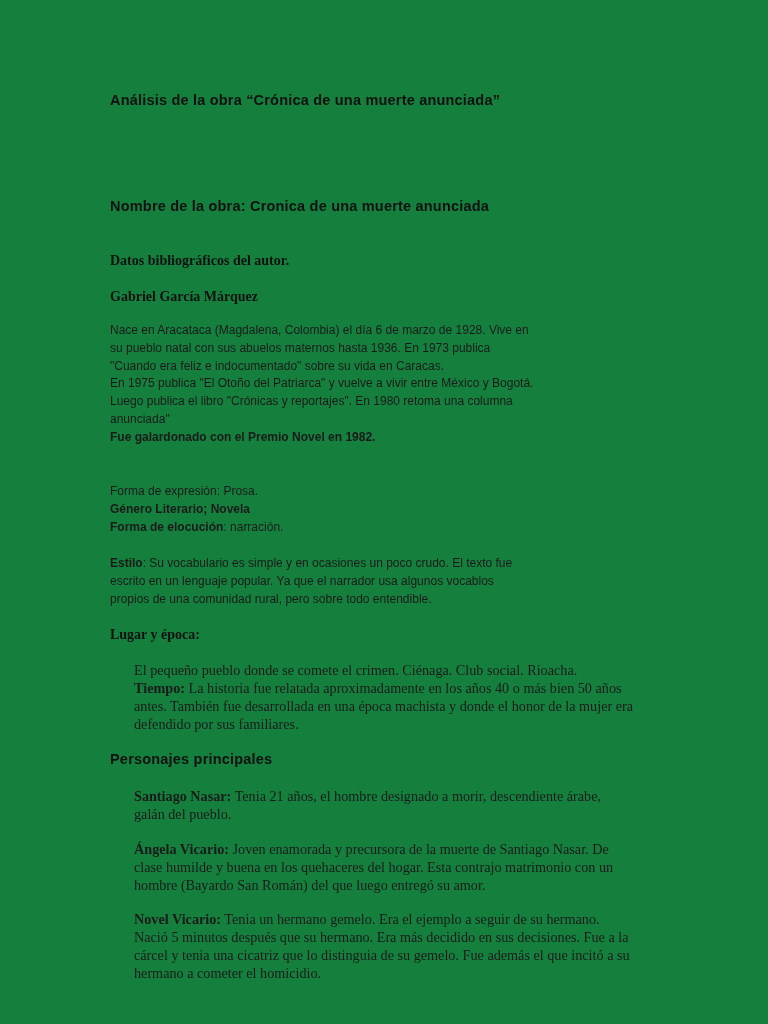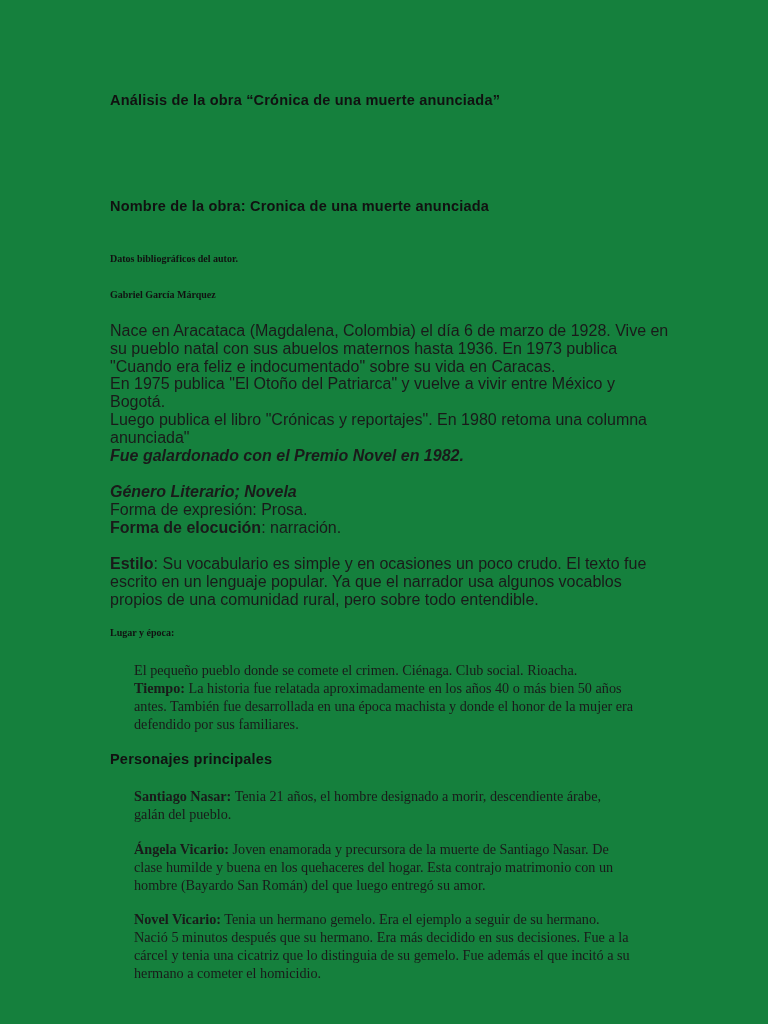--- a/index.html
+++ b/index.html
@@ -2,24 +2,24 @@
 <html><head>
   <meta charset="utf-8">
   <style>
     html, body { margin: 0; padding: 0; background: #ffffff; }
     body { width: 768px; height: 1024px; position: relative; overflow: hidden; color: #111111; }
     .page { position: absolute; left: 0; top: 0; width: 768px; height: 1024px; background: #15803d; }
     .blk { position: absolute; left: 110px; margin: 0; }
     .sans { font-family: "Liberation Sans", sans-serif; }
     .serif { font-family: "Liberation Serif", serif; }
     .h-sans { font-weight: bold; font-size: 14.5px; letter-spacing: 0.2px; color: #111; }
-    .h-serif { font-weight: bold; font-size: 10px; color: #111; text-align: center; }
-    .body-sans { font-size: 16px; line-height: 17.8px; color: #1a1a1a; width: 560px; }
+    .h-serif { font-weight: bold; font-size: 14px; color: #111; text-align: center; }
+    .body-sans { font-size: 12px; line-height: 17.8px; color: #1a1a1a; width: 560px; }
     .body-serif { font-size: 14.2px; line-height: 18px; color: #1a1a1a; width: 540px; margin-left: 24px; }
-    .bi { font-weight: bold; font-style: italic; }
+    .bi { font-weight: bold; }
     .b { font-weight: bold; }
     p.line { margin: 0; }
   </style>
 </head>
 <body>
 
 <div class="page">
 
   <div class="blk sans h-sans" style="top:92px;">Análisis de la obra “Crónica de una muerte anunciada”</div>
 
@@ -33,22 +33,22 @@
     <p class="line">Nace en Aracataca (Magdalena, Colombia) el día 6 de marzo de 1928. Vive en</p>
     <p class="line">su pueblo natal con sus abuelos maternos hasta 1936. En 1973 publica</p>
     <p class="line">"Cuando era feliz e indocumentado" sobre su vida en Caracas.</p>
     <p class="line">En 1975 publica "El Otoño del Patriarca" y vuelve a vivir entre México y Bogotá.</p>
     <p class="line">Luego publica el libro "Crónicas y reportajes". En 1980 retoma una columna</p>
     <p class="line">anunciada"</p>
     <p class="line bi">Fue galardonado con el Premio Novel en 1982.</p>
   </div>
 
   <div class="blk sans body-sans" style="top:483px;">
+    <p class="line">Forma de expresión: Prosa.</p>
     <p class="line bi">Género Literario; Novela</p>
-    <p class="line">Forma de expresión: Prosa.</p>
     <p class="line"><span class="b">Forma de elocución</span><span>: narración.</span></p>
   </div>
 
   <div class="blk sans body-sans" style="top:555px;">
     <p class="line"><span class="b">Estilo</span><span>: Su vocabulario es simple y en ocasiones un poco crudo. El texto fue</span></p>
     <p class="line">escrito en un lenguaje popular. Ya que el narrador usa algunos vocablos</p>
     <p class="line">propios de una comunidad rural, pero sobre todo entendible.</p>
   </div>
 
   <div class="blk serif h-serif" style="top:627px;">Lugar y época:</div>

